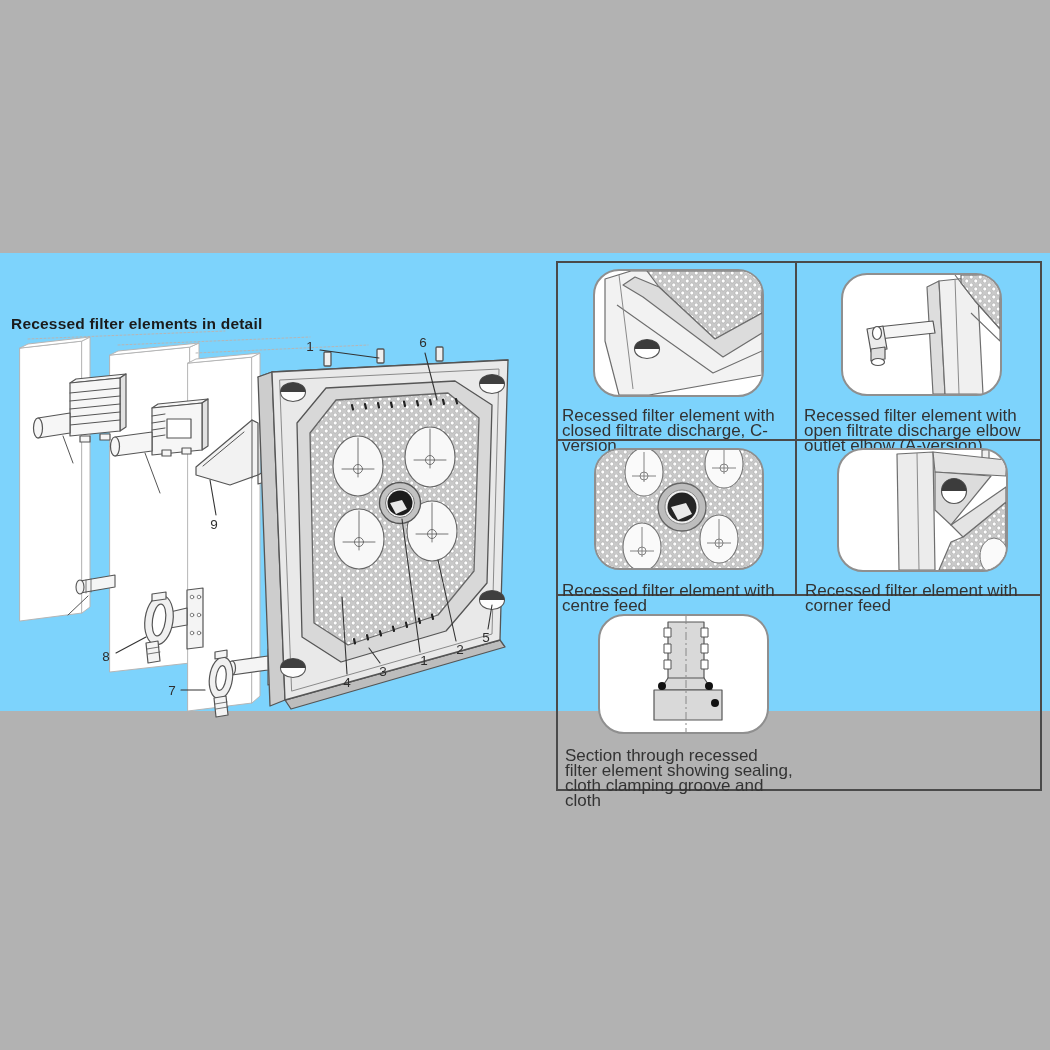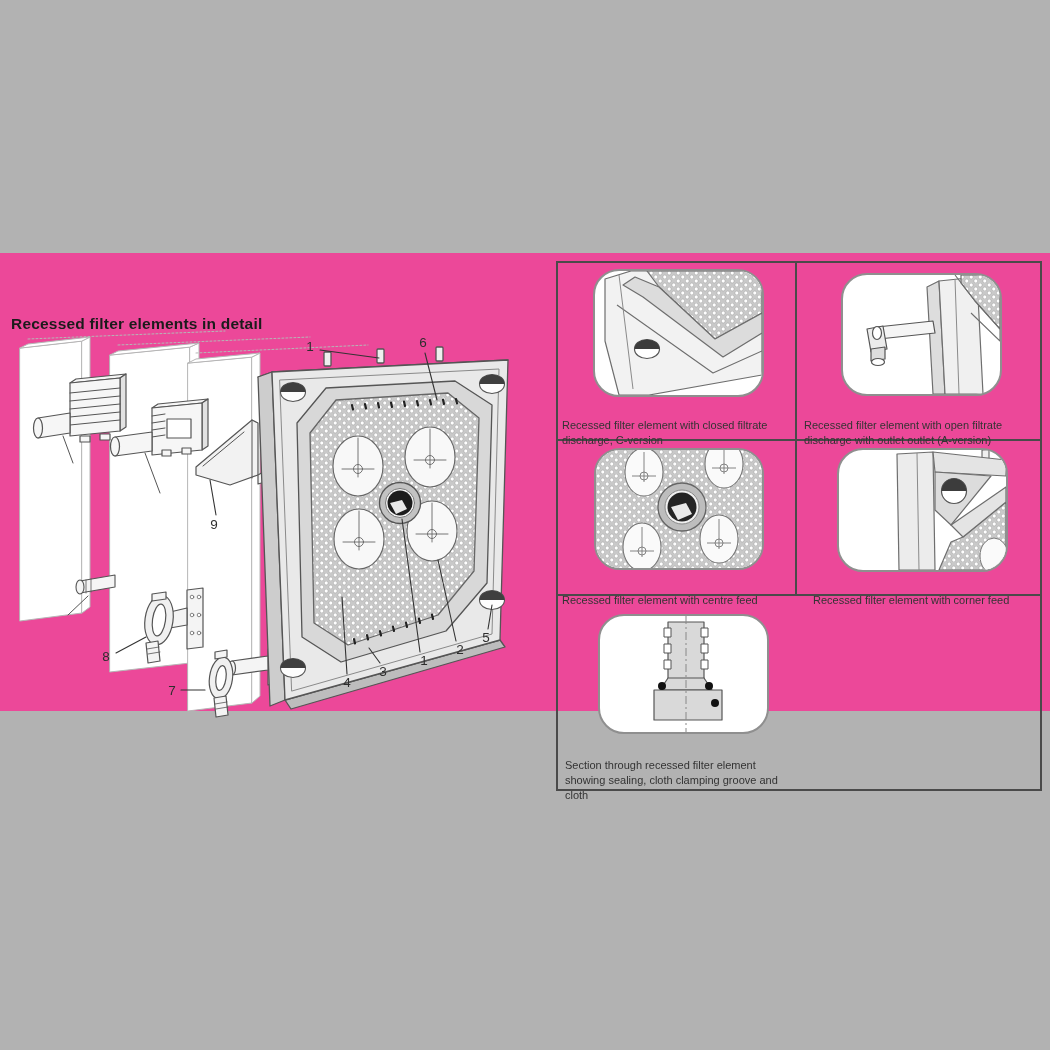--- a/index.html
+++ b/index.html
@@ -1,31 +1,31 @@
 <!DOCTYPE html>
 <html><head>
 <meta charset="utf-8">
 <style>
   html,body{margin:0;padding:0;background:#9a9a9a;}
   .canvas{position:relative;width:1050px;height:1050px;background:#b2b2b2;overflow:hidden;
           font-family:"Liberation Sans",sans-serif;}
-  .sheet{position:absolute;left:0;top:253px;width:1050px;height:458px;background:#ec4899;}
+  .sheet{position:absolute;left:0;top:253px;width:1050px;height:458px;background:#7dd3fc;}
   .title{position:absolute;left:11px;top:62px;font-size:15.5px;font-weight:bold;color:#1b1b1b;
          letter-spacing:.2px;}
   .exploded{position:absolute;left:0;top:0;}
   .panel{position:absolute;left:556px;top:8px;width:486px;height:530px;border:2px solid #4a4a4a;
          box-sizing:border-box;display:grid;grid-template-columns:239px 1fr;
          grid-template-rows:178px 155px 1fr;}
   .cell{position:relative;box-sizing:border-box;}
   .cell.bR{border-right:2px solid #4a4a4a;}
   .cell.bB{border-bottom:2px solid #4a4a4a;}
   .imgbox{position:absolute;border:2px solid #8f8f8f;border-radius:26px;overflow:hidden;
           background:#fff;}
   .imgbox svg{display:block;}
-  .caption{position:absolute;font-size:11px;line-height:15px;color:#333;width:228px;margin-top:10px;}
+  .caption{position:absolute;font-size:17px;line-height:15px;color:#333;width:228px;}
   svg text.callout{font-family:"Liberation Sans",sans-serif;font-size:13.5px;fill:#2e2e2e;}
 </style>
 </head>
 <body>
 
 <div class="canvas">
 
   <svg width="0" height="0" style="position:absolute" aria-hidden="true">
     <defs>
       <pattern id="dots" width="9" height="8" patternUnits="userSpaceOnUse">
@@ -254,21 +254,21 @@
               <g fill="#f5f5f5" stroke="#555" stroke-width="1.2">
                 <path d="M34,52 L90,46 L92,58 L36,64 Z"></path>
                 <path d="M24,54 L40,51 L44,74 L28,77 Z" fill="#ececec"></path>
                 <path d="M28,74 L42,72 L42,84 L28,86 Z" fill="#dddddd"></path>
                 <ellipse cx="35" cy="87" rx="6.5" ry="3.5" fill="#ffffff"></ellipse>
                 <ellipse cx="34" cy="58" rx="4.5" ry="6.5" fill="#ffffff"></ellipse>
               </g>
             </g>
           </svg>
         </div>
-        <div class="caption" style="left:7px;top:145px">Recessed filter element with open filtrate discharge with outlet outlet (A-version)</div>
+        <div class="caption" style="left:7px;top:145px">Recessed filter element with open filtrate discharge elbow outlet elbow (A-version)</div>
       </div>
 
       <div class="cell bR bB">
         <div class="imgbox" style="left:36px;top:7px;width:166px;height:118px">
           <svg width="166" height="118" viewBox="0 0 166 118">
             <rect width="166" height="118" fill="url(#dots)"></rect>
             <g fill="#fafafa" stroke="#777" stroke-width="1.1">
               <ellipse cx="48" cy="22" rx="19" ry="24"></ellipse>
               <ellipse cx="128" cy="14" rx="19" ry="24"></ellipse>
               <ellipse cx="46" cy="97" rx="19" ry="24"></ellipse>
@@ -305,21 +305,21 @@
               <path d="M94,2 L167,10 L167,26 L96,22 Z" fill="#e4e4e4" stroke="#6e6e6e" stroke-width="1.2"></path>
               <path d="M100,120 L112,92 L124,87 L167,52 L167,120 Z" fill="url(#dots)" stroke="#6e6e6e" stroke-width="1.2"></path>
               <path d="M112,75 L124,87 L167,52 L167,37 Z" fill="#e4e4e4" stroke="#6e6e6e" stroke-width="1.2"></path>
               <path d="M96,22 L152,26 L112,75 L96,60 Z" fill="#dcdcdc" stroke="#6e6e6e" stroke-width="1.2"></path>
               <circle cx="115" cy="41" r="12.5" fill="#ffffff" stroke="#555" stroke-width="1.2"></circle>
               <path d="M102.5,41 A12.5,12.5 0 0 1 127.5,41 Z" fill="#3c3c3c"></path>
               <ellipse cx="155" cy="106" rx="14" ry="18" fill="#fafafa" stroke="#777" stroke-width="1"></ellipse>
             </g>
           </svg>
         </div>
-        <div class="caption" style="left:16px;top:142px">Recessed filter element with corner feed</div>
+        <div class="caption" style="left:8px;top:142px">Recessed filter element with corner feed</div>
       </div>
 
 
       <div class="cell">
         <div class="imgbox" style="left:40px;top:18px;width:167px;height:116px">
           <svg width="167" height="116" viewBox="0 0 167 116">
             <g stroke-linejoin="round">
               <g fill="#d9d9d9" stroke="#555" stroke-width="1.2">
                 <rect x="68" y="6" width="36" height="58"></rect>
                 <path d="M68,62 L104,62 L112,74 L60,74 Z"></path>

